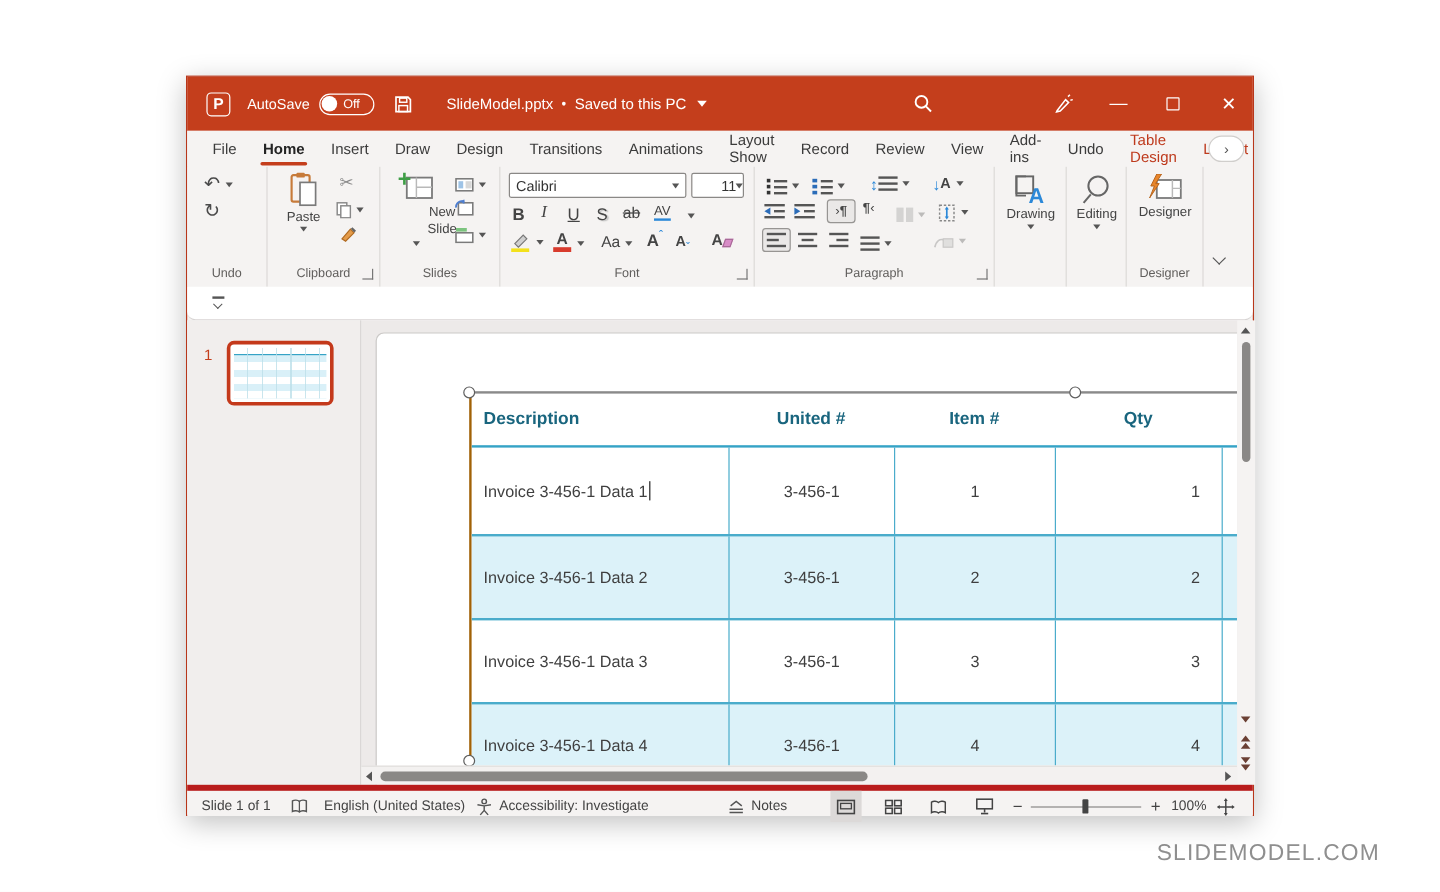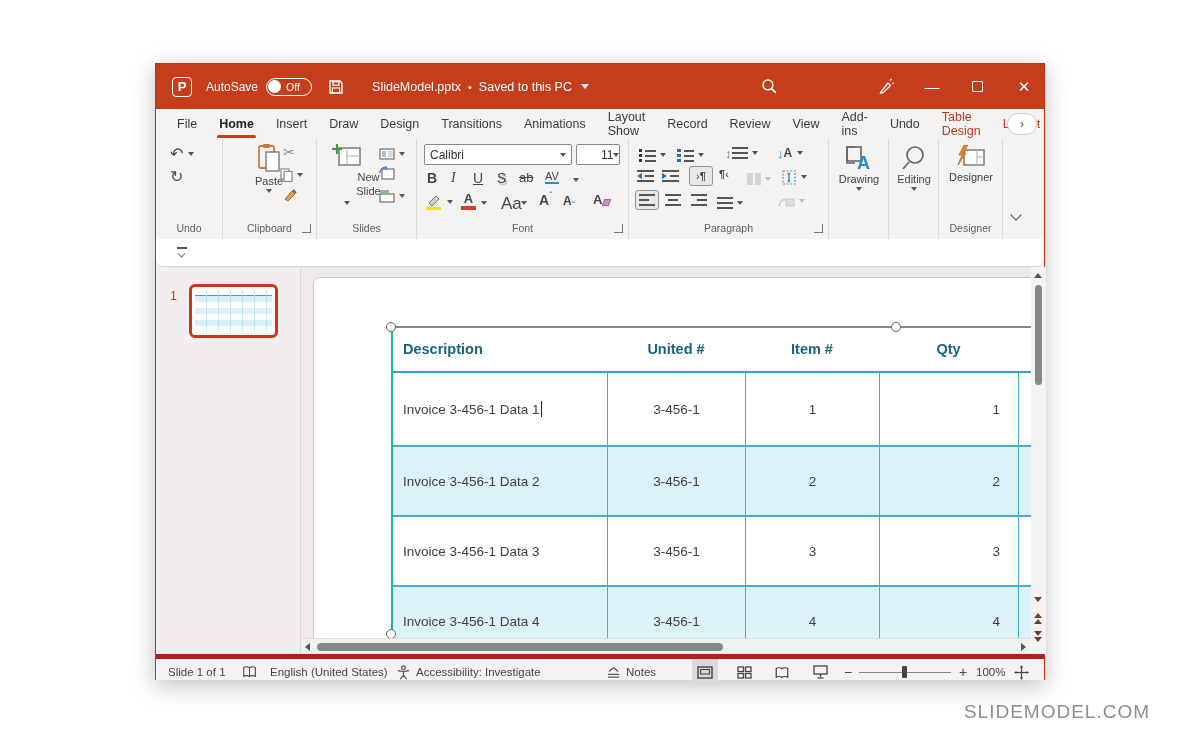--- a/index.html
+++ b/index.html
@@ -127,21 +127,21 @@
       #fff; }
   .thumb-cols { position:absolute; inset:3px; background:
       repeating-linear-gradient(90deg, transparent 0 11px, #BCDFE9 11px 12px); opacity:.8; }
 
   .canvas { position:absolute; left:145px; top:0; width:730px; height:387px; overflow:hidden; }
   .slide { position:absolute; left:12px; top:10px; width:760px; height:420px; background:#fff;
            border:1px solid #CBC9C7; border-top-left-radius:7px; }
 
   
   .ptable { position:absolute; left:90px; top:60px; width:640px; height:311px; overflow:hidden;
-            border-left:2px solid #14b8a6; }
+            border-left:2px solid #a16207; }
   .trow { display:grid; grid-template-columns:214px 138px 134px 139px 60px; }
   .trow.hdr { height:46px; border-bottom:2px solid #35A3C6; }
   .trow.r1 { height:72px; }
   .trow.r2, .trow.r3, .trow.r4 { height:70px; border-top:2px solid #4AACCB; }
   .trow.alt { background:#DCF2F9; }
   .tcell { display:flex; align-items:center; font-size:13.5px; color:#3f3f3f; padding:0 10px; }
   .trow:not(.hdr) .tcell + .tcell { border-left:1px solid #4AACCB; }
   .tcell.c-center { justify-content:center; }
   .tcell.c-right { justify-content:flex-end; padding-right:18px; }
   .hdr .tcell { font-size:14.5px; font-weight:bold; color:#19657E; }
@@ -248,21 +248,21 @@
         <div class="rbtn" style="left:14px;top:6px;">
           <span class="glyph">↶</span>&nbsp;<span class="dd"></span>
         </div>
         <div class="rbtn" style="left:14px;top:30px;">
           <span class="glyph">↻</span>
         </div>
         <div class="glabel">Undo</div>
       </div>
 
       <div class="rgroup" style="left:67px;width:94px;">
-        <div class="rbtn bigbtn" style="left:24px;top:4px;width:44px;">
+        <div class="rbtn bigbtn" style="left:8px;top:4px;width:44px;">
           <svg width="24" height="30" viewBox="0 0 24 30">
             <rect x="2" y="3" width="15" height="22" rx="1.5" fill="none" stroke="#C77B3A" stroke-width="1.8"></rect>
             <rect x="6" y="1" width="7" height="4" rx="1" fill="#C77B3A"></rect>
             <rect x="9" y="9" width="13" height="19" fill="#fff" stroke="#7a7a7a" stroke-width="1.4"></rect>
           </svg>
           <span>Paste</span>
           <span class="dd"></span>
         </div>
         <div class="rbtn" style="left:60px;top:6px;">
           <span class="glyph" style="font-size:14px;color:#888;">✂</span>
@@ -338,21 +338,21 @@
           <svg width="18" height="16" viewBox="0 0 18 16">
             <path d="M4 9 L11 2 L14 5 L7 12 Z" fill="#cfcfcf" stroke="#777" stroke-width="1"></path>
             <rect x="1" y="13" width="15" height="3" fill="#F3E11C"></rect>
           </svg>&nbsp;<span class="dd"></span>
         </div>
         <div class="rbtn" style="left:44px;top:53px;flex-direction:column;">
           <span style="font-size:13px;font-weight:bold;color:#444;line-height:1;">A</span>
           <span style="width:15px;height:4px;background:#D83B2D;margin-top:1px;"></span>
         </div>
         <span class="dd" style="position:absolute;left:64px;top:62px;"></span>
-        <div class="rbtn" style="left:84px;top:55px;font-size:17px;">Aa</div>
+        <div class="rbtn" style="left:84px;top:55px;font-size:13px;">Aa</div>
         <span class="dd" style="position:absolute;left:104px;top:62px;"></span>
         <div class="rbtn" style="left:122px;top:53px;font-size:14px;font-weight:bold;">
           <span>A</span>
             <span style="font-size:9px;color:#2B88D8;margin-top:-10px;">ˆ</span>
         </div>
         <div class="rbtn" style="left:146px;top:53px;font-size:12px;font-weight:bold;">
           <span>A</span>
             <span style="font-size:9px;color:#2B88D8;margin-top:8px;">ˇ</span>
         </div>
         <div class="rbtn" style="left:176px;top:53px;font-size:13px;font-weight:bold;">

